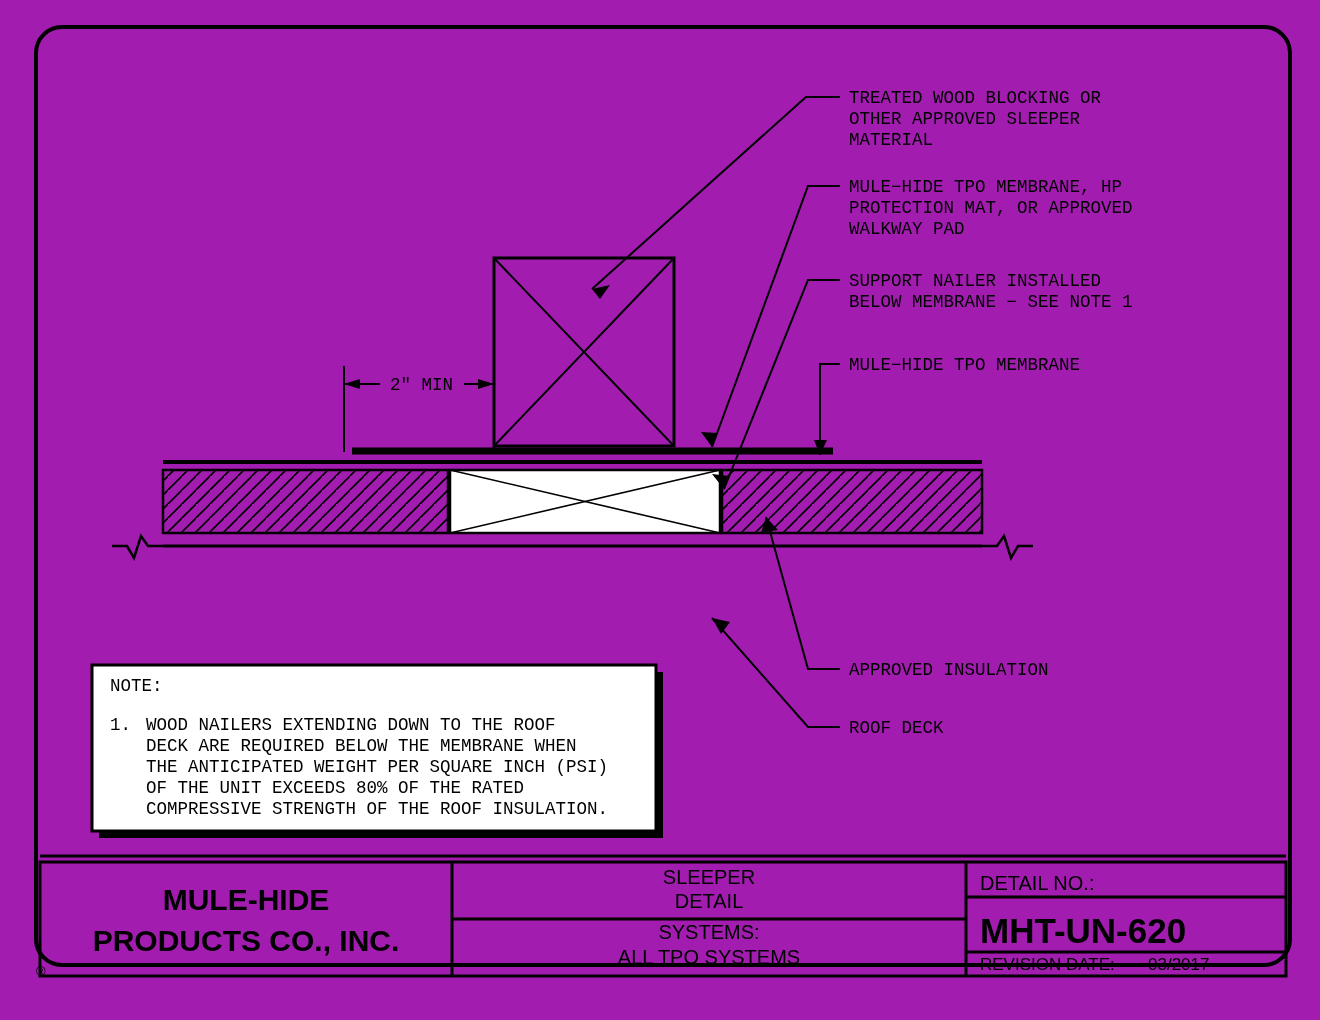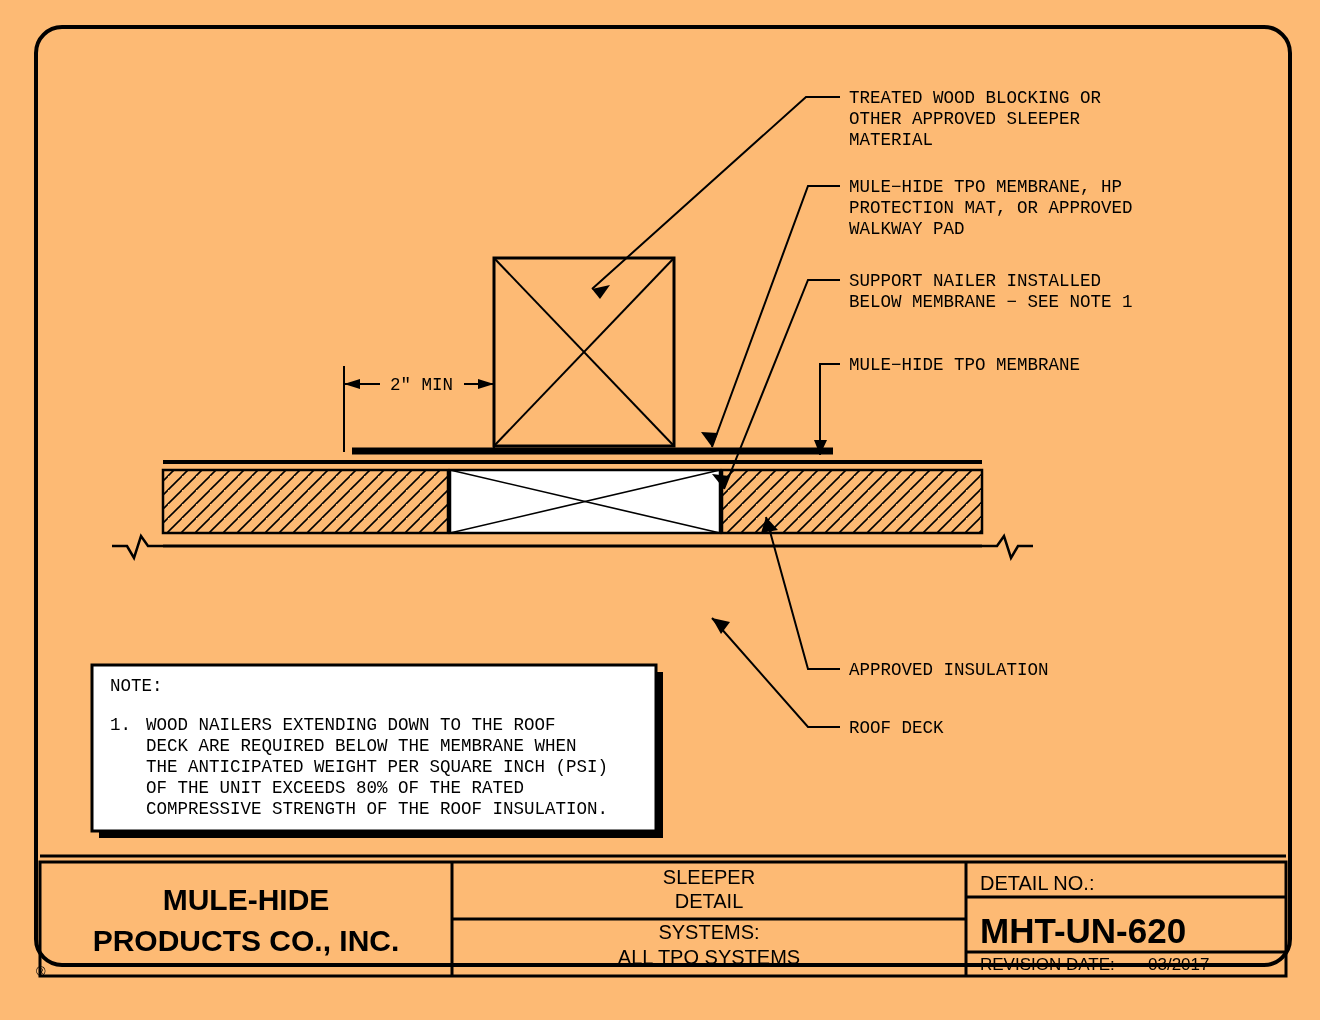--- a/index.html
+++ b/index.html
@@ -8,21 +8,21 @@
     background: #ffffff;
   }
   body {
     font-family: "Liberation Sans", sans-serif;
   }
   #page {
     position: relative;
     width: 1320px;
     height: 1020px;
     overflow: hidden;
-    background: #fdba74;
+    background: #a21caf;
   }
   #drawing-svg {
     position: absolute;
     left: 0;
     top: 0;
     width: 1320px;
     height: 1020px;
   }
   .mono-text {
     font-family: "Liberation Mono", monospace;

